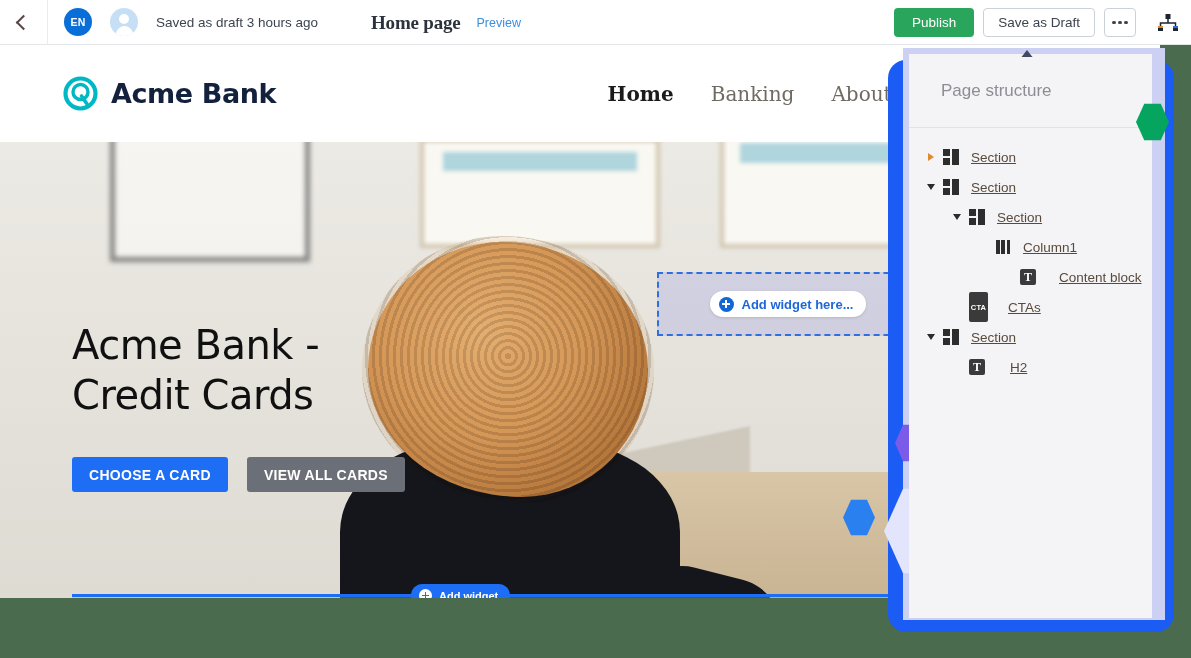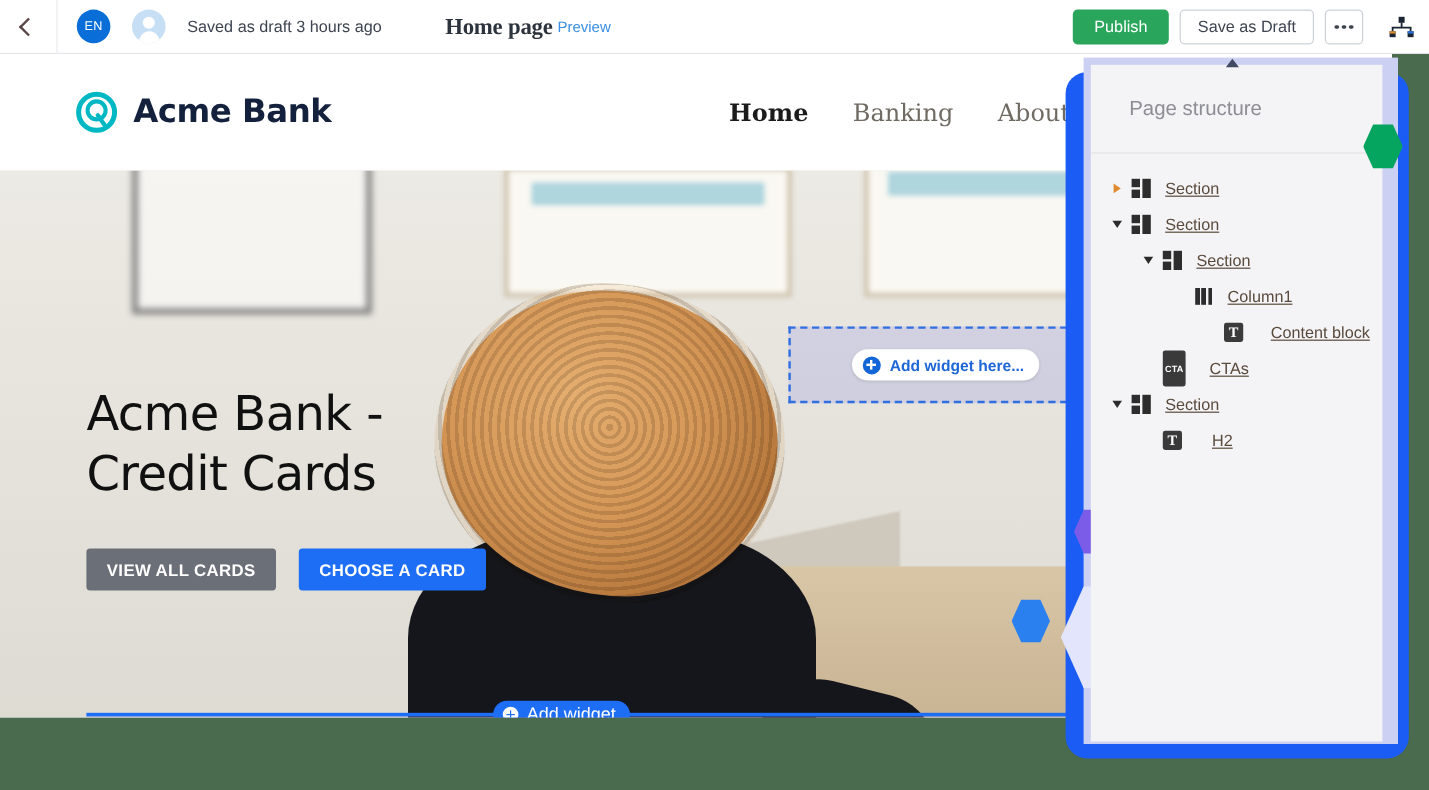--- a/index.html
+++ b/index.html
@@ -15,30 +15,30 @@
   .topbar {
     position: absolute; left:0; top:0; width:1191px; height:45px;
     background:#ffffff; display:flex; align-items:center;
     border-bottom:1px solid #e4e6ea; z-index: 40;
   }
   .tb-back { width:48px; height:45px; display:flex; align-items:center; justify-content:center;
              border-right:1px solid #e9ebee; cursor:pointer; }
   .chev-left { width:11px; height:11px; border-left:2.4px solid #5a4646; border-bottom:2.4px solid #5a4646;
                transform: rotate(45deg); }
   .tb-lang { width:28px; height:28px; border-radius:50%; background:#0a6ed8; color:#fff;
-             font-size:10.5px; font-weight:400; display:flex; align-items:center; justify-content:center;
+             font-size:10.5px; font-weight:700; display:flex; align-items:center; justify-content:center;
              margin-left:16px; letter-spacing:.2px; cursor:pointer; }
   .tb-avatar { width:28px; height:28px; border-radius:50%; background:#c7dff5; margin-left:18px;
                position:relative; overflow:hidden; cursor:pointer; }
   .tb-avatar::before { content:""; position:absolute; left:9px; top:5.5px; width:10px; height:10px;
                        border-radius:50%; background:#ffffff; }
   .tb-avatar::after { content:""; position:absolute; left:4.5px; top:17.5px; width:19px; height:15px;
                       border-radius:50% 50% 0 0 / 80% 80% 0 0; background:#ffffff; }
   .tb-saved { margin-left:18px; font-size:13.5px; color:#3d4450; white-space:nowrap; }
-  .tb-title-wrap { position:absolute; left:371px; top:0; height:45px; display:flex; align-items:center; gap:4px; }
+  .tb-title-wrap { position:absolute; left:371px; top:0; height:45px; display:flex; align-items:center; gap:16px; }
   .tb-title { font-size:19px; font-weight:700; color:#2d333d; letter-spacing:-.2px;
               font-family:"Liberation Serif", serif; }
   .tb-preview { font-size:12.5px; color:#3b8fe0; cursor:pointer; }
   .tb-right { position:absolute; right:0; top:0; height:45px; display:flex; align-items:center; gap:9px;
               padding-right:0; }
   .btn-publish { background:#2aa65c; color:#fff; font-size:13.5px; font-weight:400; border:none;
                  border-radius:4px; height:29px; padding:0 18px; cursor:pointer; }
   .btn-draft { background:#fff; color:#3d4450; font-size:13.5px; border:1px solid #ccd1d9;
                border-radius:4px; height:29px; padding:0 14px; cursor:pointer; }
   .btn-dots { background:#fff; border:1px solid #ccd1d9; border-radius:4px; height:29px; width:32px;
@@ -104,21 +104,21 @@
                 color:#101010; letter-spacing:-.5px; z-index:6; font-family:"DejaVu Sans", sans-serif; }
   .hero-btns { position:absolute; left:72px; top:412px; display:flex; gap:19px; z-index:6; }
   .hb { height:35px; display:flex; align-items:center; padding:0 17px; border-radius:3px;
         font-size:14px; font-weight:700; letter-spacing:.3px; color:#fff; cursor:pointer; white-space:nowrap; }
   .hb.primary { background:#1d6ef5; }
   .hb.secondary { background:#6b6f77; }
 
   .sel-line { position:absolute; left:72px; top:549px; width:1088px; height:3px; background:#1d6ef5; z-index:7; }
   .sel-fill { position:absolute; left:72px; top:552px; width:1088px; height:46px; background:rgba(160,160,225,.40); z-index:6; }
   .addwidget-pill { position:absolute; left:411px; top:539px; height:23px; border-radius:12px;
-                    background:#1d6ef5; color:#fff; font-size:15px; font-weight:400;
+                    background:#1d6ef5; color:#fff; font-size:11px; font-weight:700;
                     display:flex; align-items:center; gap:7px; padding:0 12px 0 8px; z-index:9; cursor:pointer;
                     white-space:nowrap; }
   .plus-white { width:13px; height:13px; border-radius:50%; background:#fff; position:relative; flex:none; }
   .plus-white::before, .plus-white::after { content:""; position:absolute; background:#1d6ef5; }
   .plus-white::before { left:2.8px; top:5.7px; width:7.4px; height:1.6px; }
   .plus-white::after { left:5.7px; top:2.8px; width:1.6px; height:7.4px; }
 
   
   .hex { position:absolute; clip-path: polygon(25% 2%, 75% 2%, 100% 50%, 75% 98%, 25% 98%, 0% 50%); }
 
@@ -208,22 +208,22 @@
         <span class="nav-item">About Us</span>
         <span class="nav-item">Contact Us</span>
       </div>
     </div>
 
     <div class="hero-title">
       <div>Acme Bank -</div>
       <div>Credit Cards</div>
     </div>
     <div class="hero-btns">
+      <div class="hb primary">CHOOSE A CARD</div>
       <div class="hb secondary">VIEW ALL CARDS</div>
-      <div class="hb primary">CHOOSE A CARD</div>
     </div>
 
     <div class="dropzone">
       <div class="pill-white">
         <span class="plus-blue"></span>
         <span>Add widget here...</span>
       </div>
     </div>
 
     <div class="sel-fill"></div>

